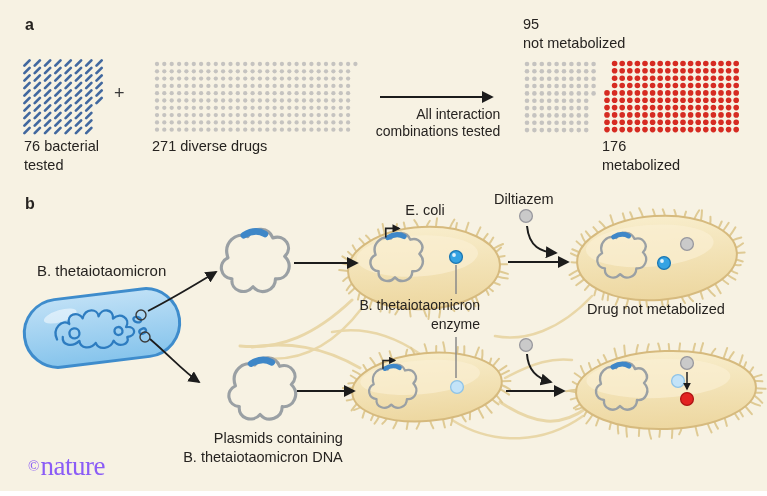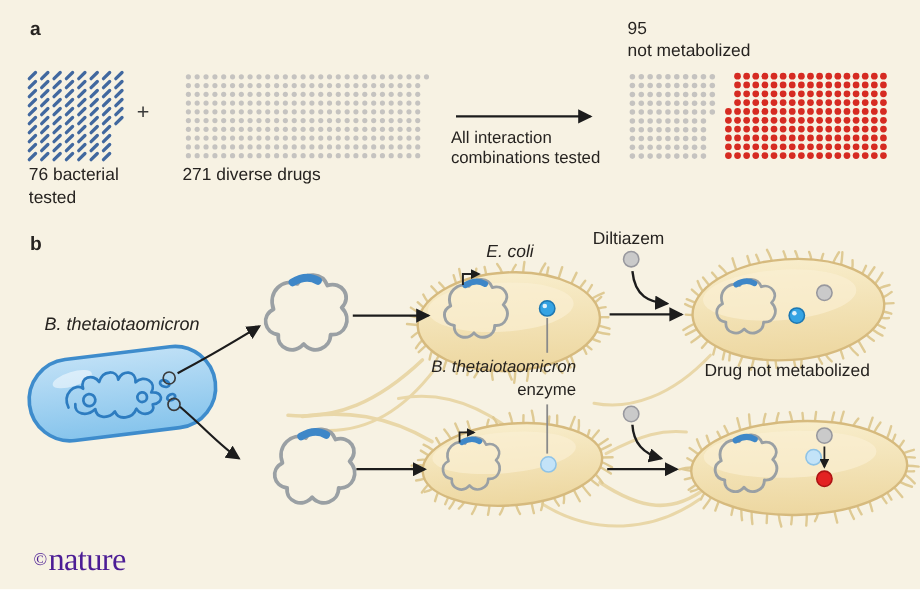--- a/index.html
+++ b/index.html
@@ -1,27 +1,27 @@
 <!DOCTYPE html>
 <html><head>
 <meta charset="utf-8">
 <style>
   html,body{margin:0;padding:0;background:#fff;}
   #fig{position:relative;width:767px;height:496px;background:#f7f2e3;overflow:hidden;
        font-family:"Liberation Sans",sans-serif;color:#262320;}
   #scene{position:absolute;left:0;top:0;}
   .lbl{position:absolute;font-size:14.5px;line-height:19px;white-space:nowrap;}
-  .ctr{transform:translateX(-50%);text-align:left;}
+  .ctr{transform:translateX(-50%);text-align:right;}
   .rgt{text-align:right;}
   .b{font-weight:400;}
-  .i{font-style:italic;}
+  .i{}
   .panel-letter{font-size:16px;font-weight:700;}
   .small{font-size:14px;line-height:17px;}
   .plus{font-size:18px;font-weight:400;color:#3a3a3a;}
-  #nature-logo{position:absolute;left:28px;top:451px;color:#4c1d95;
+  #nature-logo{position:absolute;left:28px;top:451px;color:#8b5cf6;
        font-family:"Liberation Serif",serif;}
   #nature-logo .sym{font-size:15px;position:relative;top:-4px;margin-right:1px;}
   #nature-logo .nm{font-size:27px;letter-spacing:-0.5px;}
   #bottom-strip{position:absolute;left:0;bottom:0;width:767px;height:5px;background:#ffffff;}
 </style>
 </head>
 <body>
 
 <div id="fig">
 
@@ -973,36 +973,44 @@
   <div class="lbl ctr small" style="left:438px;top:106px">
     <div>All interaction</div>
     <div>combinations tested</div>
   </div>
 
   <div class="lbl" style="left:523px;top:15px">
     <div class="b">95</div>
     <div>not metabolized</div>
   </div>
 
+  <div class="lbl" style="left:602px;top:137px">
+    <div class="b">176</div>
+    <div>metabolized</div>
+  </div>
 
   <div class="lbl panel-letter" style="left:25px;top:194px">b</div>
 
   <div class="lbl i" style="left:37px;top:261px;font-size:15px">B. thetaiotaomicron</div>
 
   <div class="lbl ctr i" style="left:425px;top:201px">E. coli</div>
 
   <div class="lbl" style="left:494px;top:190px">Diltiazem</div>
 
   <div class="lbl rgt small" style="right:287px;top:296px;line-height:19px">
     <div class="i">B. thetaiotaomicron</div>
     <div>enzyme</div>
   </div>
 
   <div class="lbl ctr b" style="left:656px;top:300px">Drug not metabolized</div>
 
+  <div class="lbl ctr" style="left:263px;top:429px">
+    <div>Plasmids containing</div>
+    <div><span class="i">B. thetaiotaomicron</span><span> DNA</span></div>
+  </div>
 
 
   <div id="nature-logo">
     <span class="sym">©</span><span class="nm">nature</span>
   </div>
 
   <div id="bottom-strip"></div>
 </div>
 
 </body></html>

